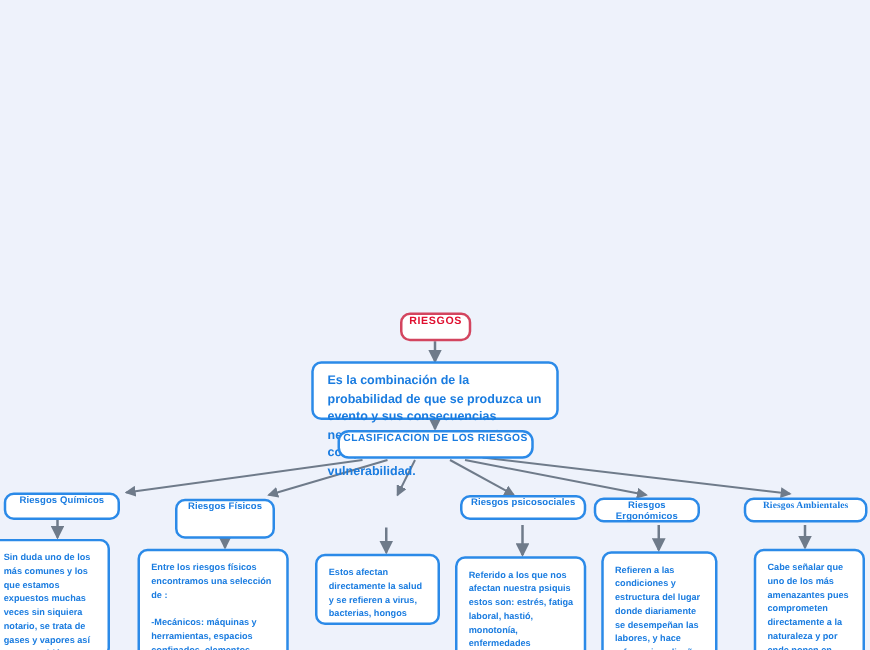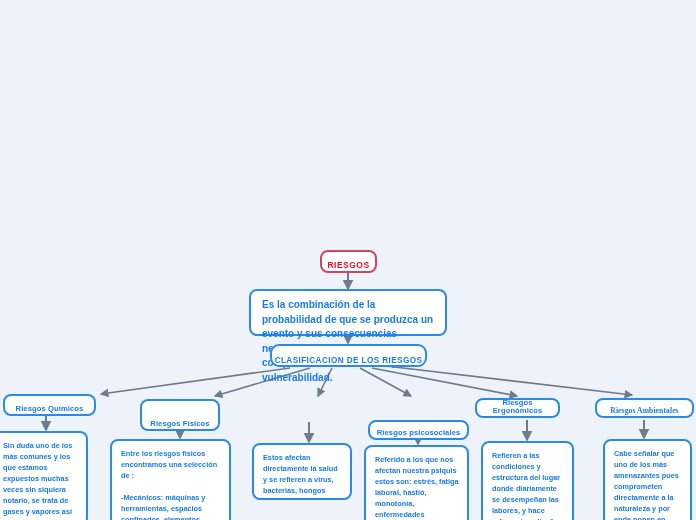--- a/index.html
+++ b/index.html
@@ -31,21 +31,21 @@
   
   .node {
     position: absolute;
     box-sizing: border-box;
     background: #ffffff;
     border: 2px solid #2b8ae8;
     border-radius: 7px;
     color: #1a7ce0;
     font-weight: bold;
     display: flex;
-    align-items: flex-end;
+    align-items: flex-start;
     justify-content: center;
     text-align: center;
     line-height: 1.15;
   }
 
   
   .node.root {
     border: 2px solid #d3455f;
     border-radius: 8px;
     color: #e01030;
@@ -154,21 +154,21 @@
   <div class="node detail" style="left:110px; top:439px; width:121px; height:89px;">
     <span>Entre los riesgos físicos encontramos una selección de :
 
 -Mecánicos: máquinas y herramientas, espacios confinados, elementos geomecanicos, recipientes a presión,</span>
   </div>
 
   <div class="node detail" style="left:252px; top:443px; width:100px; height:57px;">
     <span>Estos afectan directamente la salud y se refieren a virus, bacterias, hongos parásitos y derivados orgánicos.</span>
   </div>
 
-  <div class="node category" style="left:368px; top:420px; width:101px; height:20px;">
+  <div class="node category" style="left:368px; top:396px; width:101px; height:20px;">
     <span>Riesgos psicosociales</span>
   </div>
   <div class="node detail" style="left:364px; top:445px; width:105px; height:83px;">
     <span>Referido a los que nos afectan nuestra psiquis estos son: estrés, fatiga laboral, hastió, monotonía, enfermedades neuropsiquicas, psicosomáticas,</span>
   </div>
 
   <div class="node category" style="left:475px; top:398px; width:85px; height:20px;">
     <span>Riesgos Ergonómicos</span>
   </div>
   <div class="node detail" style="left:481px; top:441px; width:93px; height:87px;">

